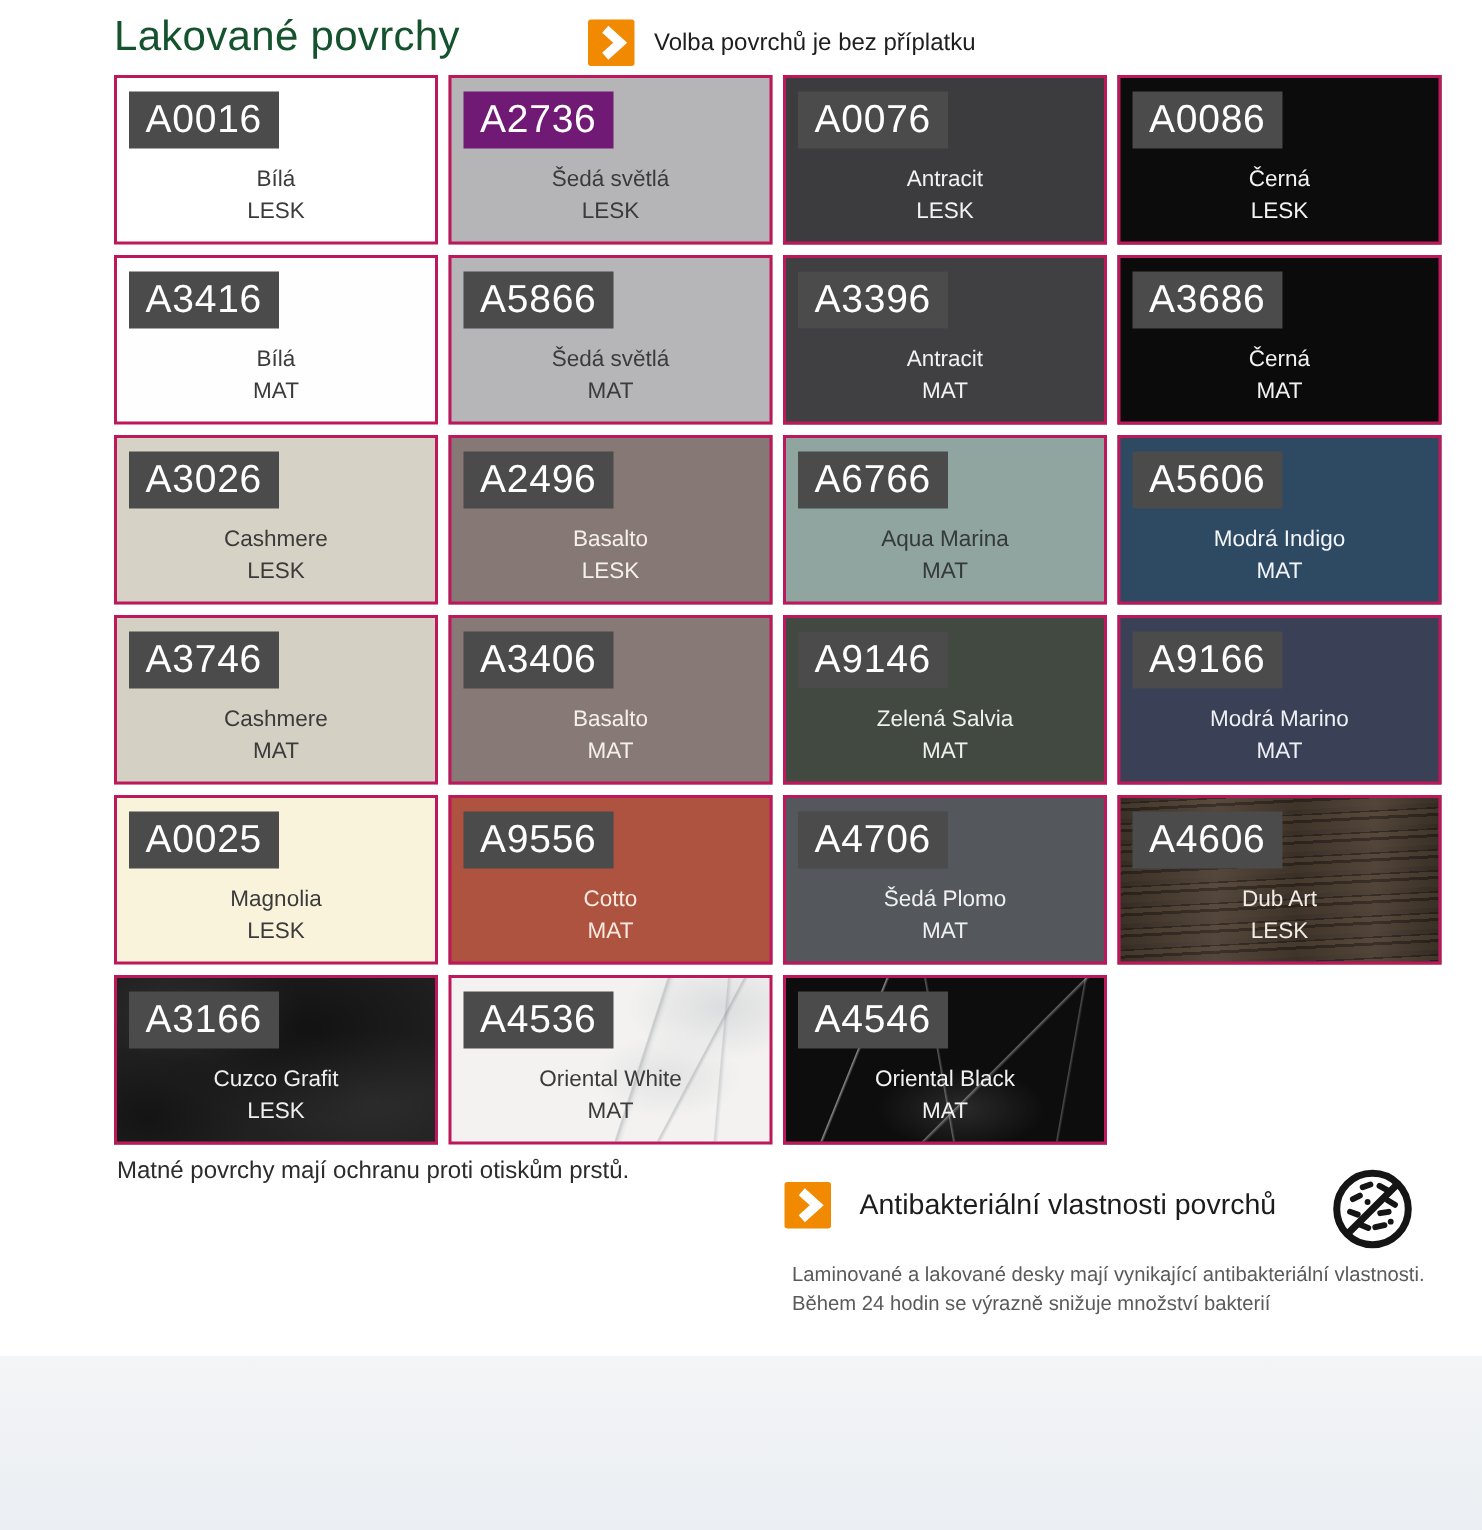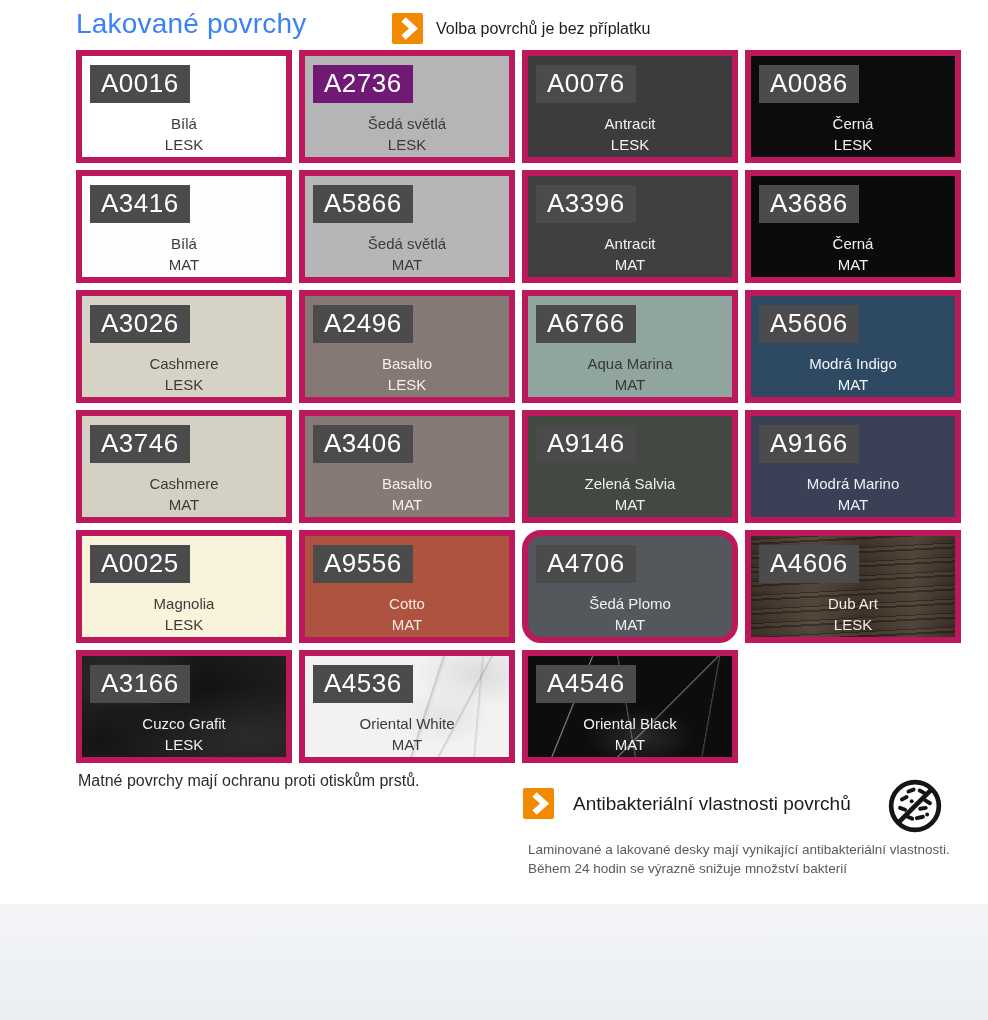--- a/index.html
+++ b/index.html
@@ -1,32 +1,32 @@
 <!DOCTYPE html>
 <html><head>
 <meta charset="utf-8">
 <style>
   html,body{margin:0;padding:0;background:#fff;}
   .page{position:relative;width:988px;height:1020px;background:#ffffff;
         font-family:"Liberation Sans", sans-serif;overflow:hidden;}
 
   
   .page-title{position:absolute;left:76px;top:8px;font-size:28px;font-weight:400;
-              color:#3b82f6;letter-spacing:.2px;}
+              color:#14532d;letter-spacing:.2px;}
   .arrow-badge{position:absolute;width:31px;height:31px;border-radius:2px;
                display:flex;align-items:center;justify-content:center;background:#f18a00;}
   .arrow-badge svg{display:block;}
   .top-arrow{left:392px;top:13px;}
   .top-note{position:absolute;left:436px;top:13px;height:31px;display:flex;align-items:center;
             font-size:16px;color:#1e1e1e;}
 
   
   .swatch-grid{position:absolute;left:76px;top:50px;width:885px;display:grid;
                grid-template-columns:repeat(4,216px);grid-auto-rows:113px;gap:7px;}
-  .swatch{position:relative;border:6px solid #be185d;box-sizing:border-box;}
+  .swatch{position:relative;border:2px solid #be185d;box-sizing:border-box;}
   .swatch .badge{position:absolute;top:9px;left:8px;background:rgba(72,72,72,.95);
                  color:#fff;font-size:26px;line-height:1;padding:5px 11px 7px;letter-spacing:.5px;}
   .swatch .labels{position:absolute;top:57px;left:0;width:100%;text-align:center;
                   font-size:15px;line-height:21px;}
 
   
   .tex-wood{background-image:
       repeating-linear-gradient(177deg, rgba(25,18,12,0) 0 3px, rgba(25,18,12,.45) 3px 4px,
         rgba(105,85,62,.25) 4px 7px, rgba(15,10,7,.35) 7px 9px, rgba(90,72,52,.18) 9px 14px),
       linear-gradient(90deg, rgba(0,0,0,.28), rgba(255,255,255,.05) 30%, rgba(0,0,0,.22) 55%,
@@ -195,21 +195,21 @@
         <div>LESK</div>
       </div>
     </div>
       <div class="swatch" style="background-color: rgb(173, 83, 64); color: rgb(251, 234, 223);">
       <div class="badge" style="background: rgb(75, 75, 75);">A9556</div>
       <div class="labels">
         <div>Cotto</div>
         <div>MAT</div>
       </div>
     </div>
-      <div class="swatch" style="background-color: rgb(84, 87, 92); color: rgb(240, 240, 240); border-radius: 19px;">
+      <div class="swatch" style="background-color: rgb(84, 87, 92); color: rgb(240, 240, 240);">
       <div class="badge" style="background: rgb(75, 75, 75);">A4706</div>
       <div class="labels">
         <div>Šedá Plomo</div>
         <div>MAT</div>
       </div>
     </div>
       <div class="swatch tex-wood" style="background-color: rgb(74, 61, 50); color: rgb(240, 236, 230);">
       <div class="badge" style="background: rgb(75, 75, 75);">A4606</div>
       <div class="labels">
         <div>Dub Art</div>

